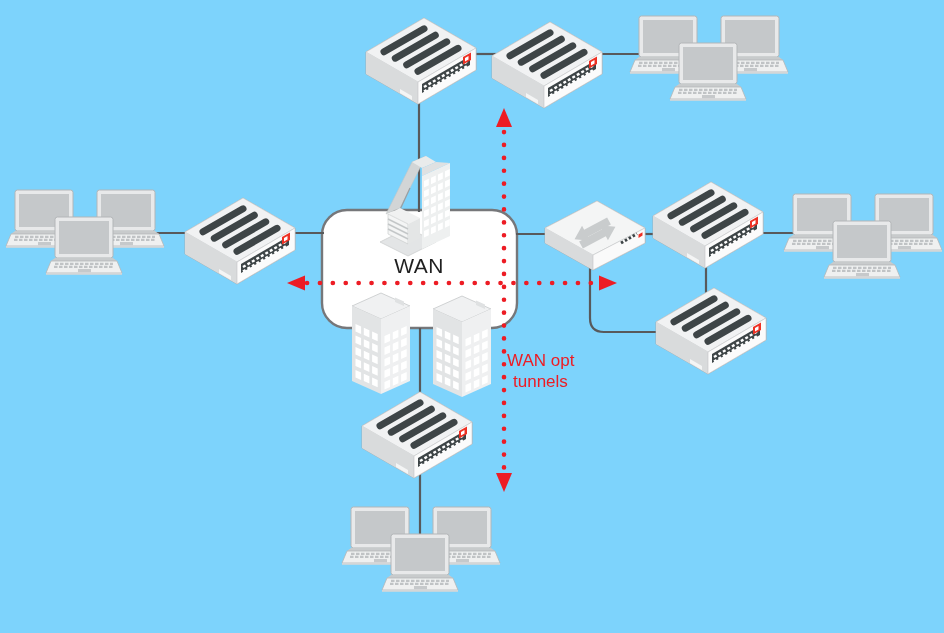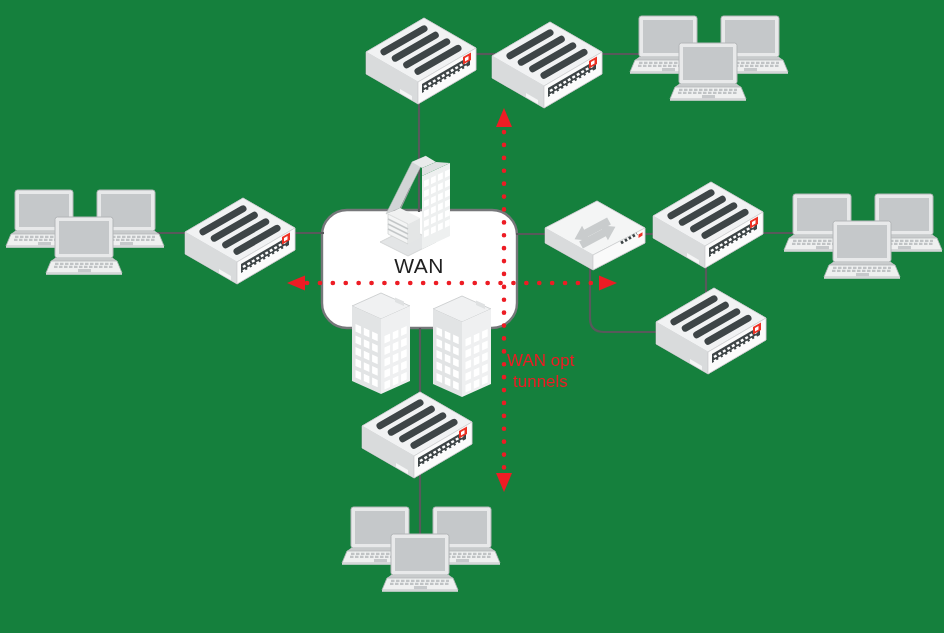--- a/index.html
+++ b/index.html
@@ -9,21 +9,21 @@
   .wan-label{font-size:21px;fill:#1f1f1f;letter-spacing:.5px;}
   .tunnel-label{font-size:17px;fill:var(--red,#ed1c24);}
   .conn{stroke:var(--line-gray,#58595b);stroke-width:2.2;fill:none;}
   .dots{stroke:var(--red,#ed1c24);stroke-width:4.6;fill:none;
         stroke-linecap:round;stroke-dasharray:0.1 12.8;}
   .arrowhead{fill:var(--red,#ed1c24);}
 </style>
 </head>
 <body>
 
-<div id="stage" style="background: #15803d;">
+<div id="stage" style="background: #7dd3fc;">
 <svg width="944" height="633" viewBox="0 0 944 633">
   <defs>
 
     <g id="sym-switch">
       <polygon points="58,0 110,30 110,52 52,86 0,56 0,34" fill="#e9eaeb" stroke="#a6a9ab" stroke-width="0.8"></polygon>
       <polygon points="58,0 110,30 52,64 0,34" fill="#f1f2f3" stroke="#c8cbcc" stroke-width="0.6"></polygon>
       <polygon points="0,34 52,64 52,86 0,56" fill="#d9dbdc"></polygon>
       <polygon points="52,64 110,30 110,52 52,86" fill="#fbfbfb" stroke="#c2c5c6" stroke-width="0.6"></polygon>
       <g stroke="#3e4547" stroke-width="7" stroke-linecap="round">
         <line x1="18" y1="33.8" x2="58" y2="10.8"></line>

